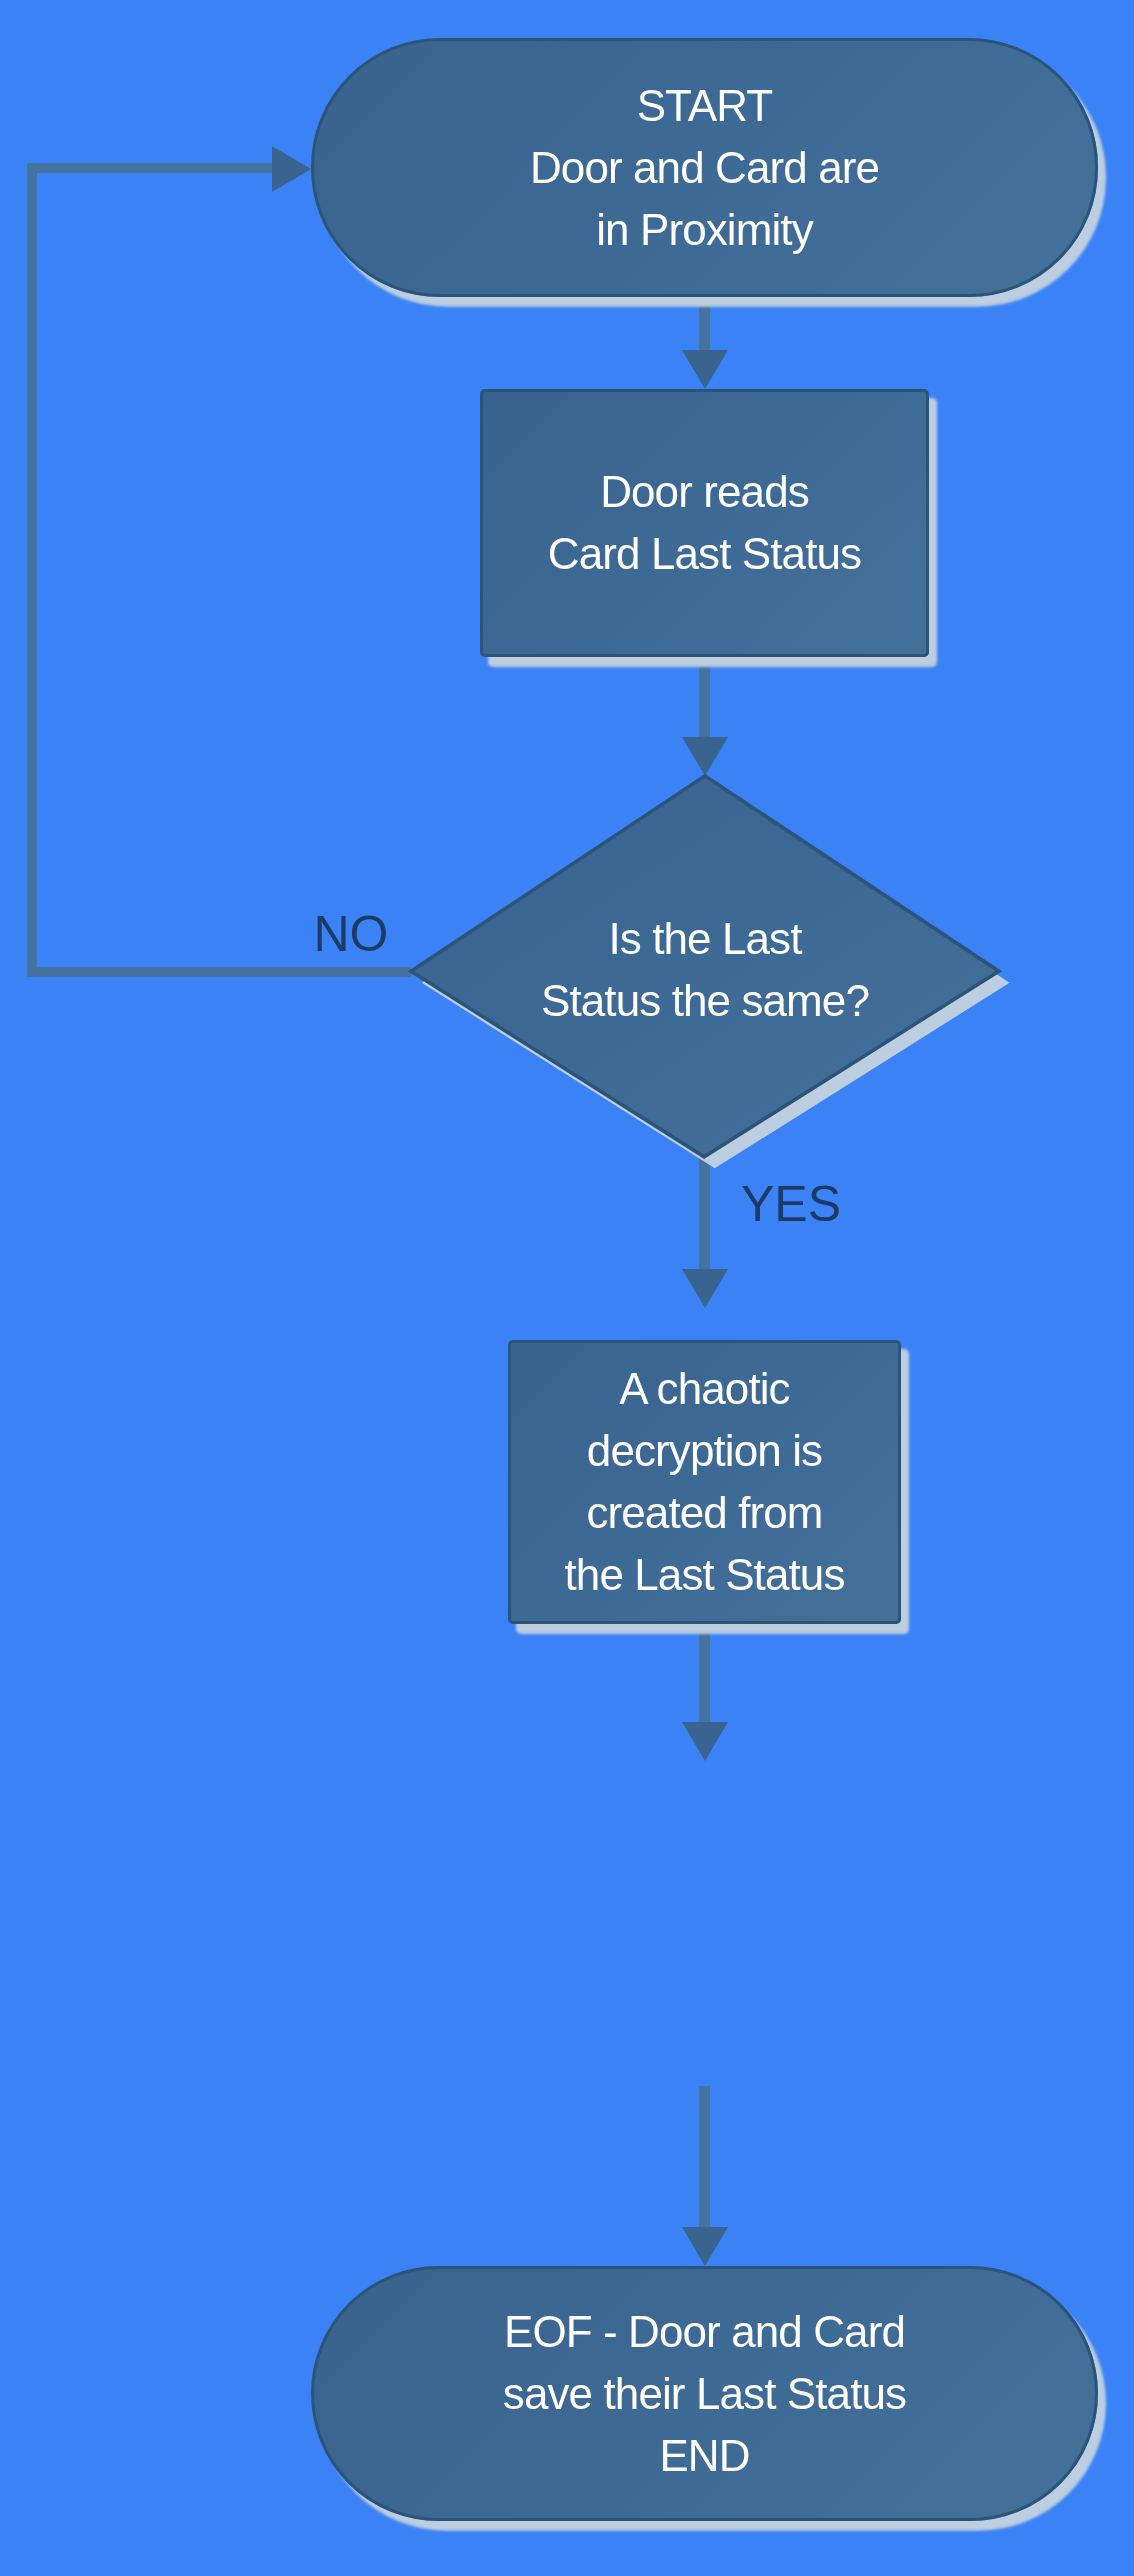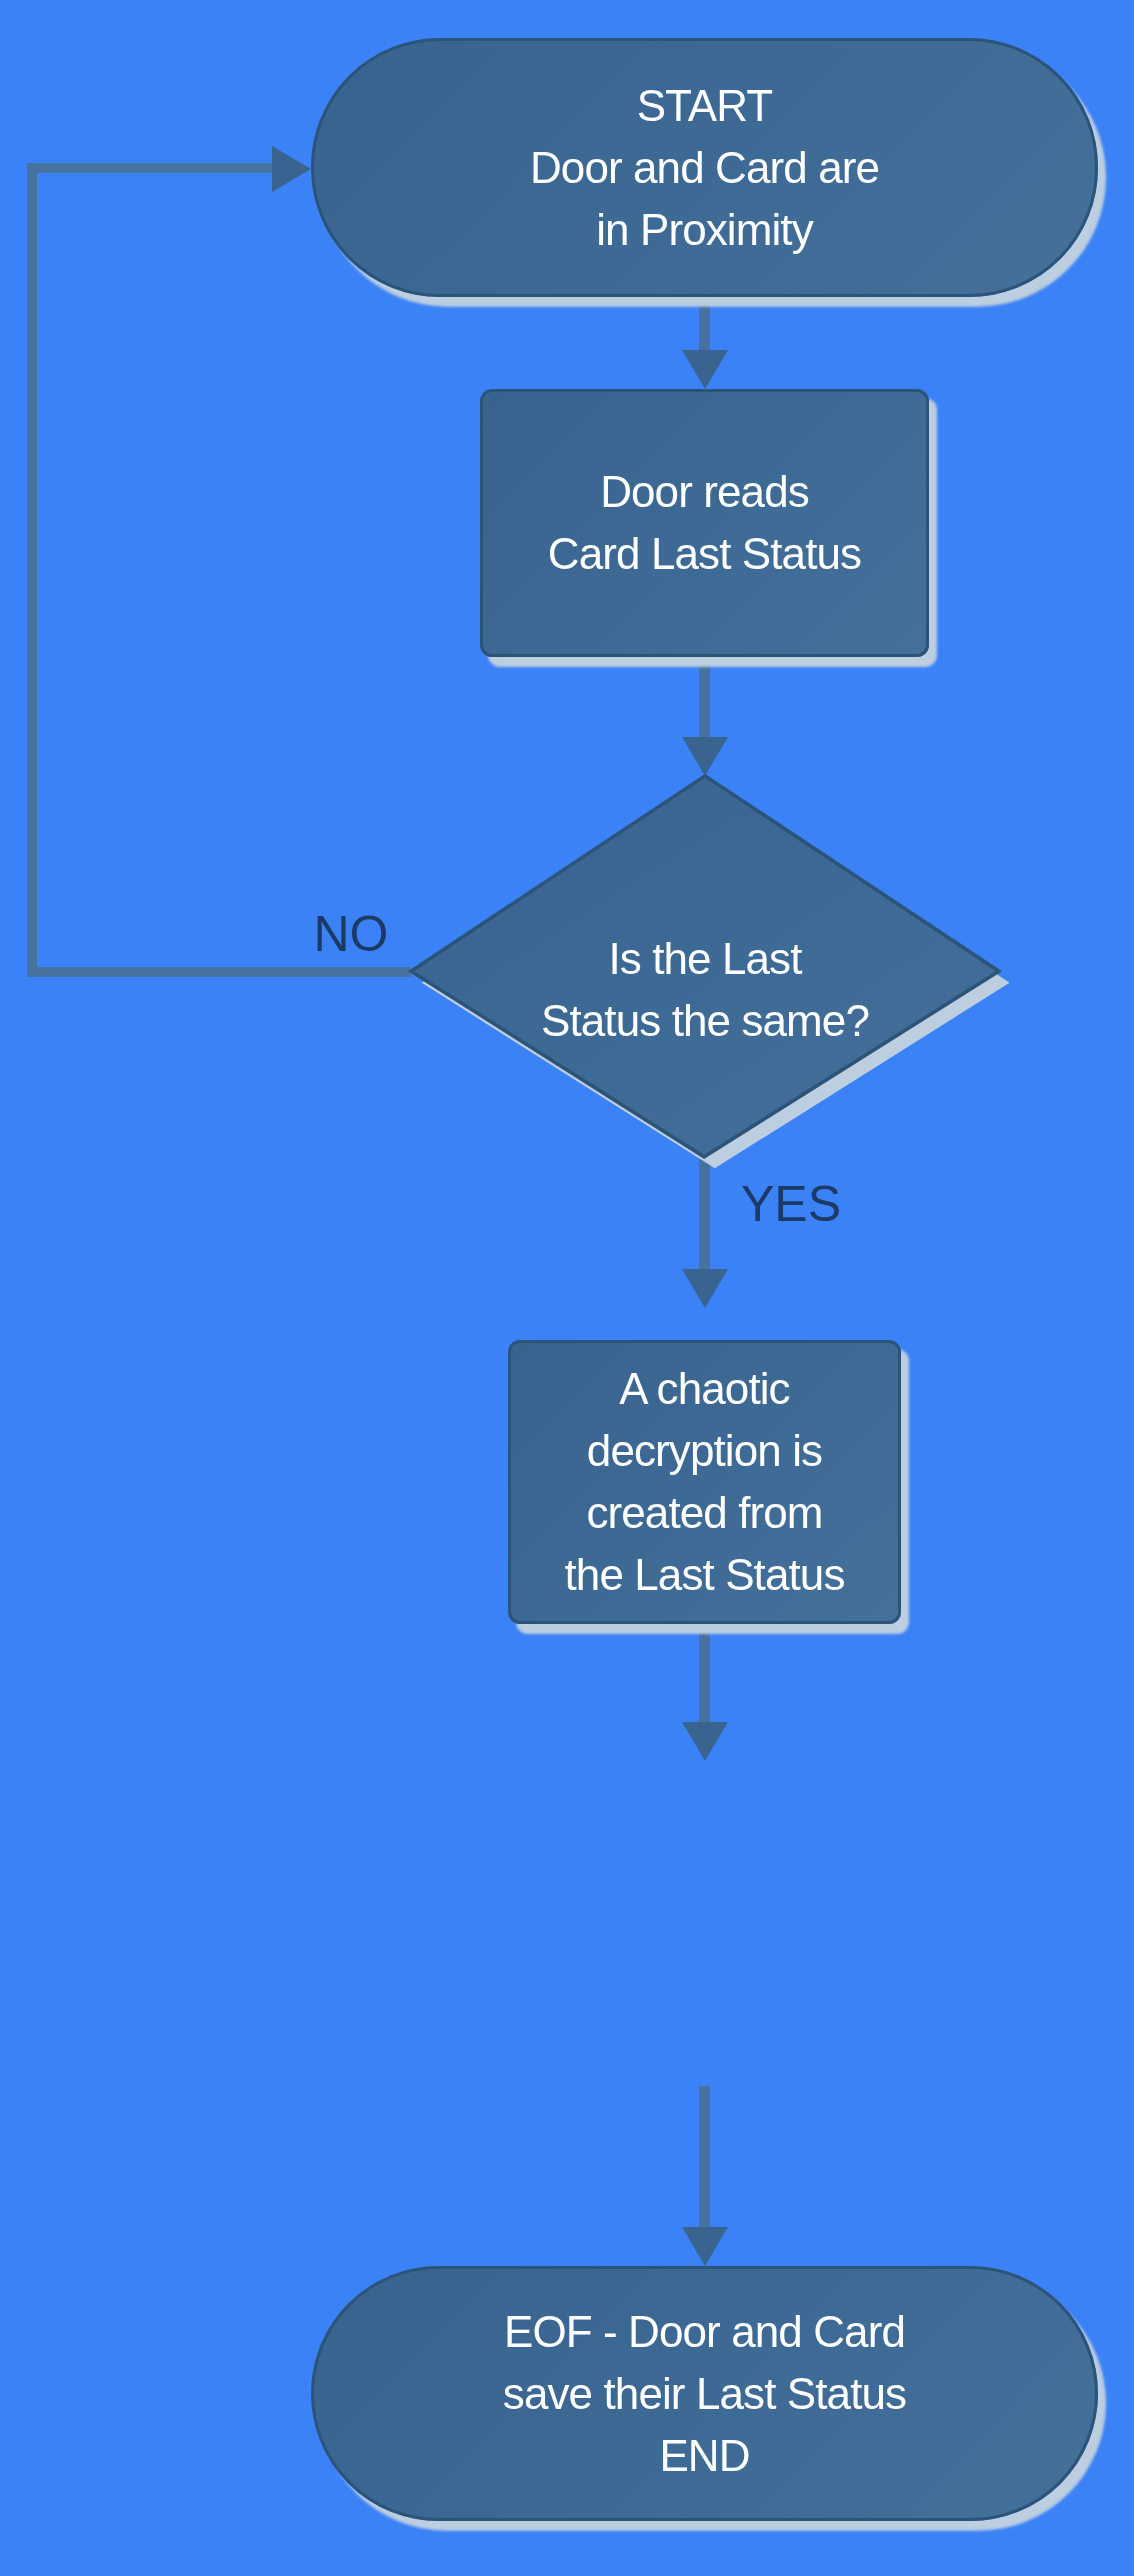--- a/index.html
+++ b/index.html
@@ -28,32 +28,32 @@
     display:flex;align-items:center;justify-content:center;
     text-align:center;
     color:var(--node-text);
     white-space:pre-line;
     border:3.6px solid var(--border);
     background:linear-gradient(135deg,var(--fill-dark) 0%,var(--fill-mid) 55%,var(--fill-light) 100%);
     box-shadow:8px 9.8px 2.7px var(--shadow);
     font-size:44px;line-height:62px;letter-spacing:-0.9px;
   }
   .terminator{border-radius:129px;}
-  .process{border-radius:12px;}
+  .process{border-radius:5px;}
   #node-start   {left:311px;top:38px;  width:787px;height:259px;}
   #node-read    {left:480px;top:389px; width:449px;height:268px;}
   #node-decrypt {left:508px;top:1340px;width:393px;height:284px;}
   #node-transmit{left:508px;top:1761px;width:393px;height:325px;}
   #node-end     {left:311px;top:2266px;width:787px;height:255px;}
   
   #decision-svg{position:absolute;left:385px;top:751px;width:640px;height:444px;}
   #decision-label{
     position:absolute;left:394px;top:908px;width:622px;
     text-align:center;color:var(--node-text);white-space:pre-line;
-    font-size:44px;line-height:62px;letter-spacing:-0.9px;margin-top:20px;
+    font-size:44px;line-height:62px;letter-spacing:-0.9px;
   }
   
   .shaft{position:absolute;background:var(--connector);}
   .head-down{
     position:absolute;width:0;height:0;
     border-left:23px solid transparent;
     border-right:23px solid transparent;
     border-top:39px solid var(--arrowhead);
   }
   .head-right{

